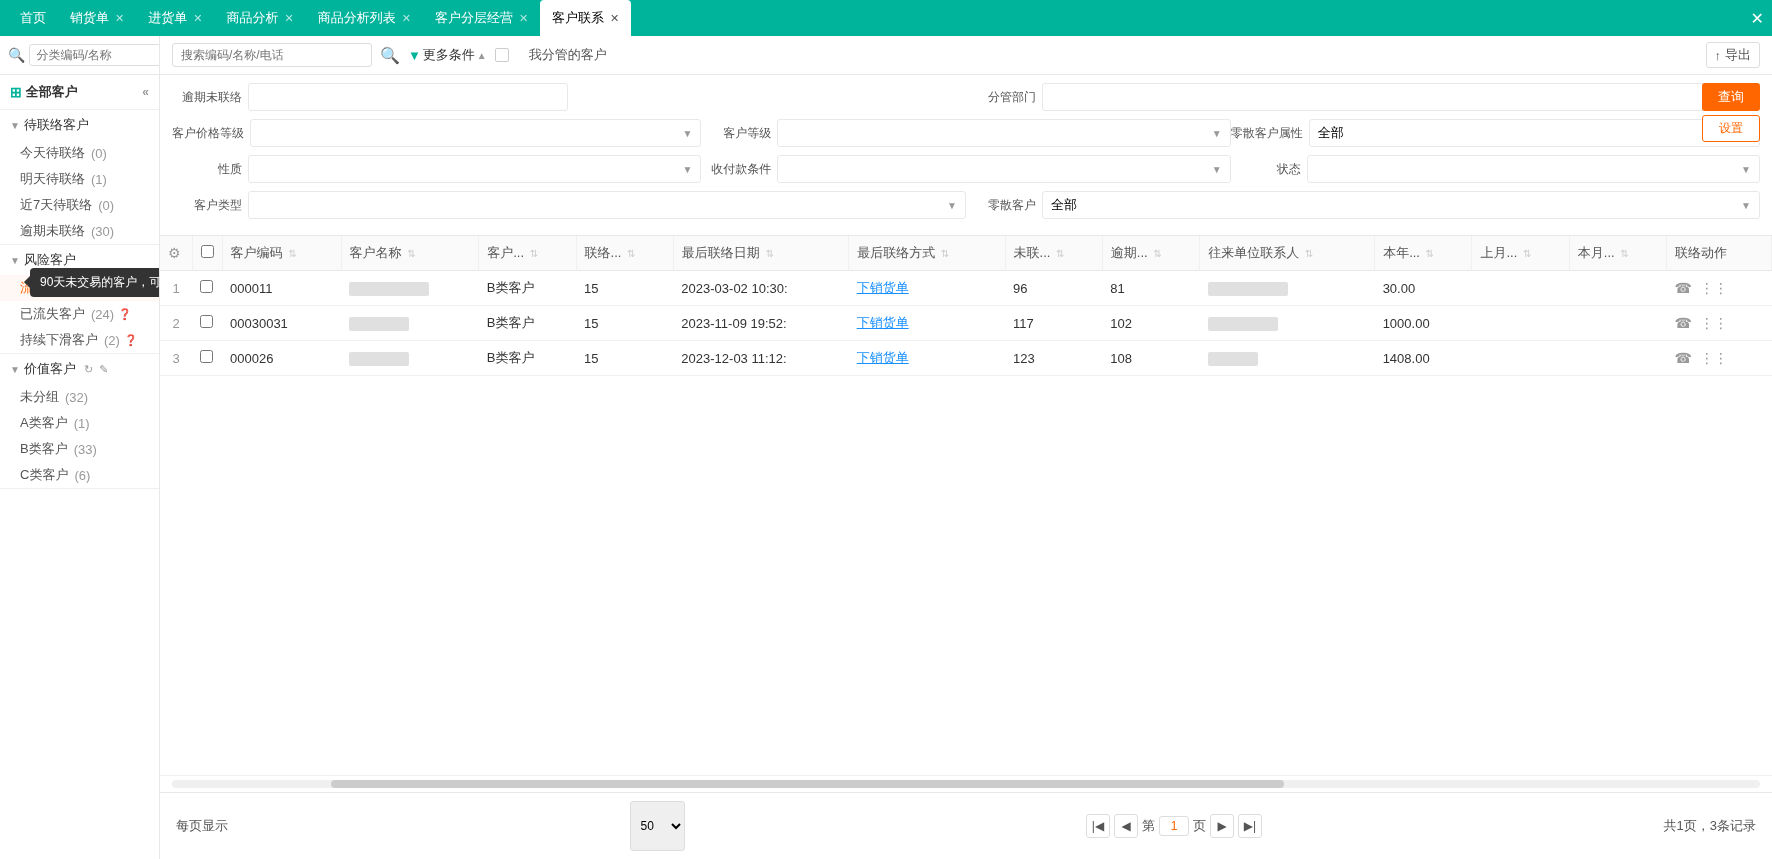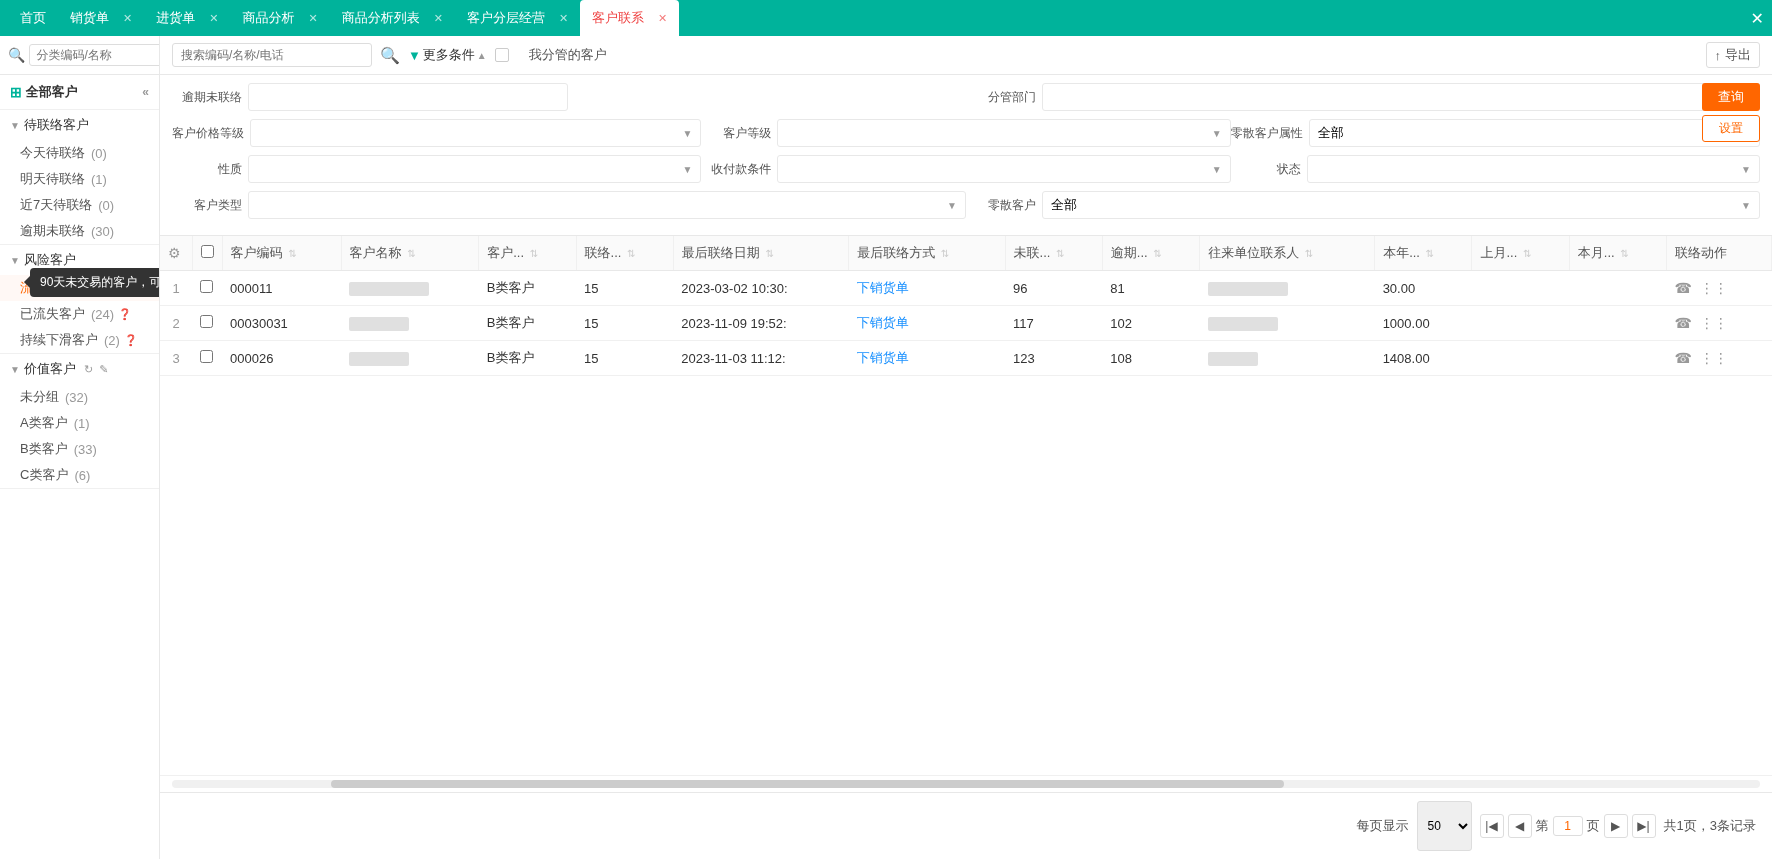--- a/index.html
+++ b/index.html
@@ -12,29 +12,29 @@
       display: flex;
       align-items: center;
       padding: 0 8px;
       color: white;
     }
     .nav-tab {
       padding: 8px 12px;
       height: 36px;
       display: flex;
       align-items: center;
-      gap: 12px;
+      gap: 4px;
       cursor: pointer;
       color: white;
       font-size: 13px;
       white-space: nowrap;
     }
     .nav-tab.active {
       background: white;
-      color: #ef4444;
+      color: #000000;
       border-radius: 4px 4px 0 0;
     }
     .nav-tab .close-x {
       font-size: 11px;
       opacity: 0.7;
       margin-left: 2px;
     }
     .nav-home {
       padding: 0 12px;
       height: 36px;
@@ -344,33 +344,33 @@
     .row-num { color: #999; text-align: center; }
     .blurred-text {
       background: #e0e0e0;
       border-radius: 2px;
       color: transparent;
       user-select: none;
       display: inline-block;
       height: 14px;
       vertical-align: middle;
     }
-    .link-text { color: #1890ff; cursor: pointer; }
+    .link-text { color: #1890ff; cursor: pointer; text-decoration: underline; }
     .settings-icon { color: #999; cursor: pointer; font-size: 14px; }
     .action-icon { color: #999; cursor: pointer; font-size: 14px; margin-right: 4px; }
 
     
     .pagination-bar {
       background: white;
       padding: 8px 16px;
       display: flex;
       align-items: center;
-      justify-content: flex-end;
+      justify-content: space-between;
       border-top: 1px solid #e8e8e8;
-      gap: 8px;
+      gap: 24px;
       font-size: 12px;
       color: #555;
     }
     .per-page-select {
       border: 1px solid #ddd;
       border-radius: 3px;
       padding: 16px 6px;
       font-size: 12px;
     }
     .page-nav {
@@ -758,21 +758,21 @@
         <span class="action-icon">⋮⋮</span>
       </td>
     </tr>
             <tr>
       <td class="row-num">3</td>
       <td><input type="checkbox" style=""></td>
       <td>000026</td>
       <td><span class="blurred-text" style="width:60px;">&nbsp;&nbsp;&nbsp;&nbsp;&nbsp;&nbsp;</span></td>
       <td>B类客户</td>
       <td>15</td>
-      <td>2023-11-03 11:12:</td>
+      <td>2023-12-03 11:12:</td>
       <td><span class="link-text">下销货单</span></td>
       <td>123</td>
       <td>108</td>
       <td>
         <span class="blurred-text" style="width:50px;">&nbsp;&nbsp;&nbsp;&nbsp;</span>
       </td>
       <td>1408.00</td>
       <td></td>
       <td></td>
       <td>

